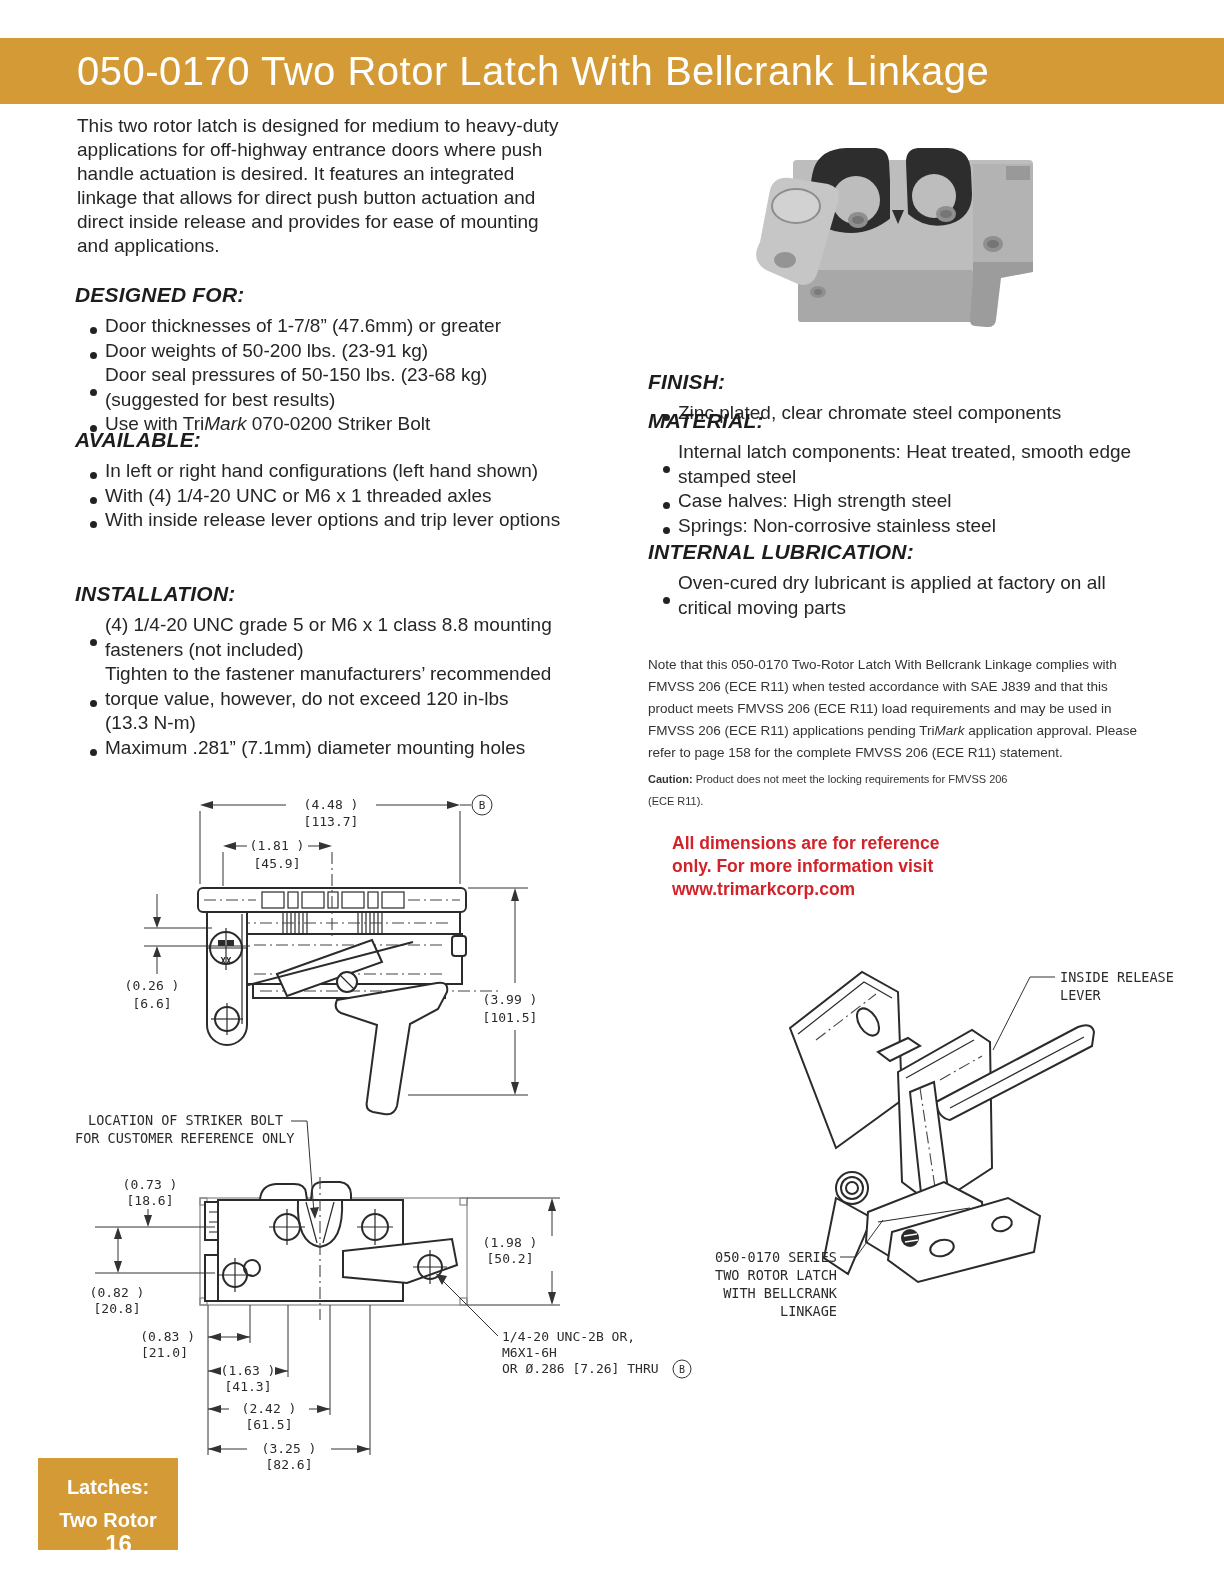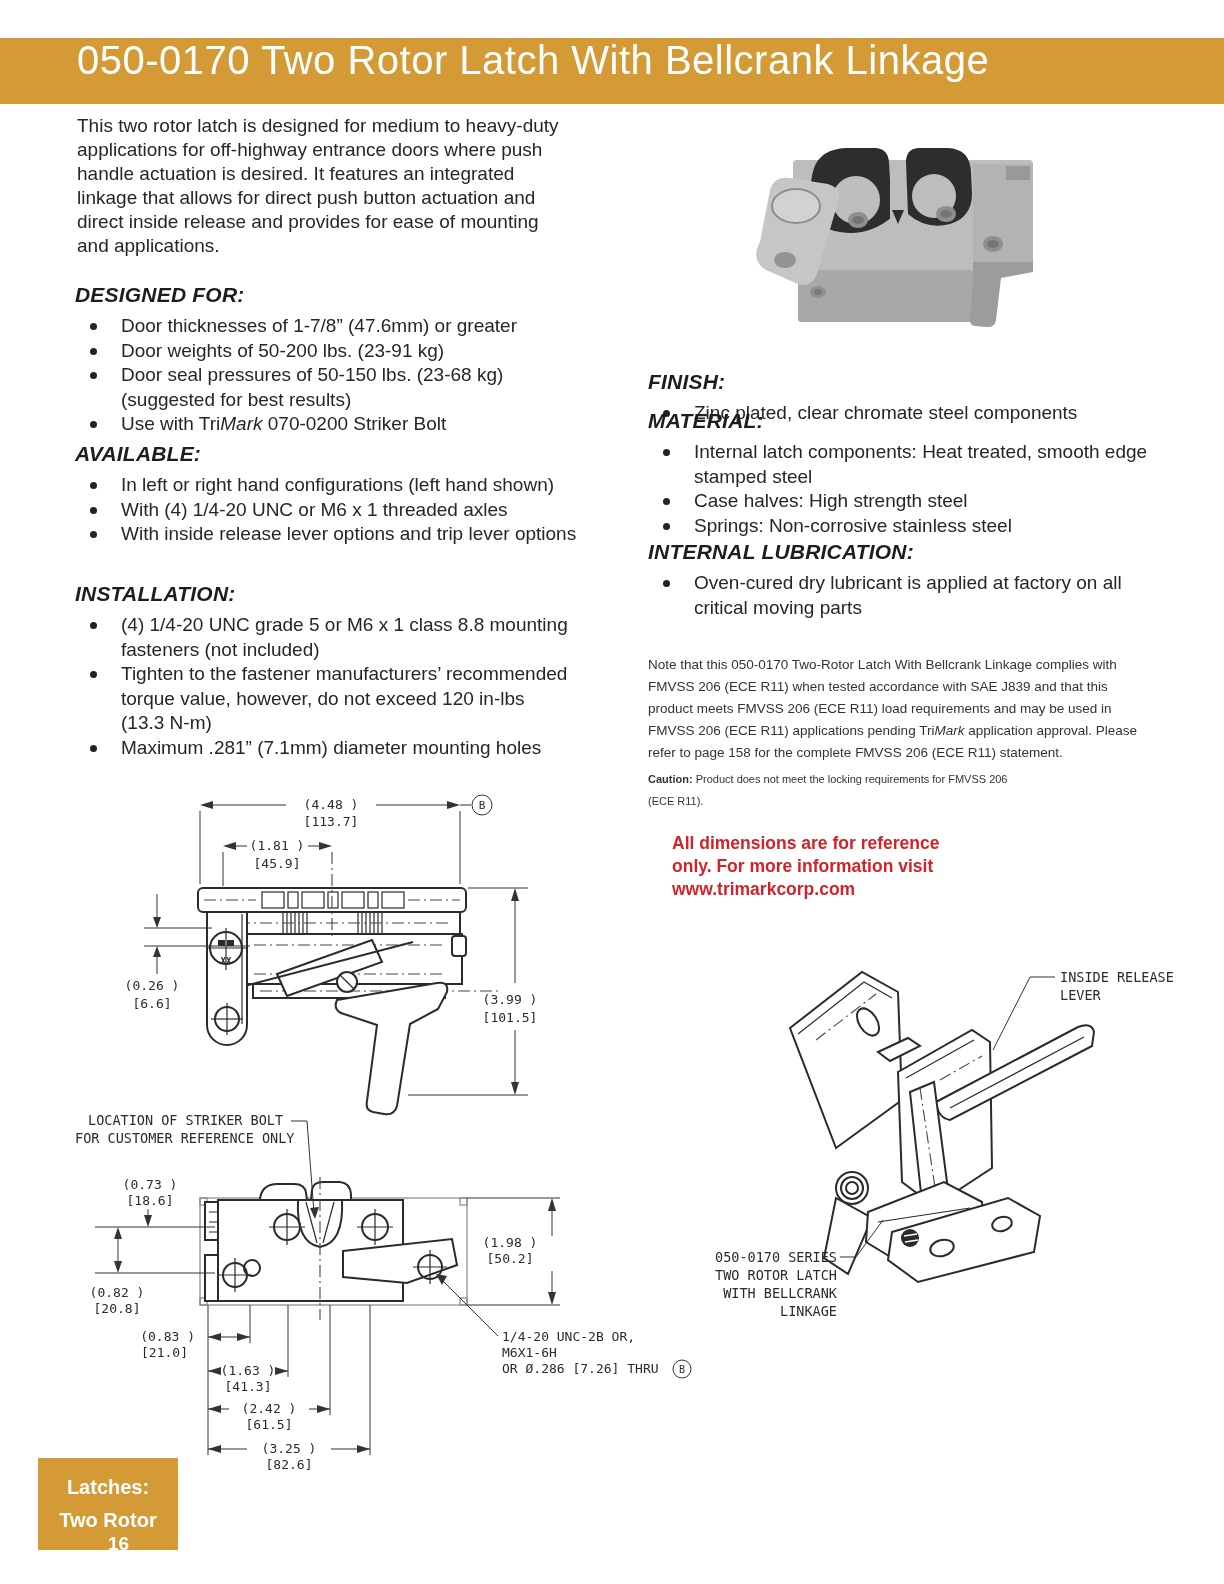--- a/index.html
+++ b/index.html
@@ -1,34 +1,34 @@
 <!DOCTYPE html>
 <html><head>
 <meta charset="utf-8">
 <style>
   html,body{margin:0;padding:0;}
   body{width:1224px;height:1584px;background:#ffffff;font-family:"Liberation Sans",sans-serif;color:#262626;}
   .page{position:relative;width:1224px;height:1584px;overflow:hidden;background:#fff;}
-  .banner{position:absolute;left:0;top:38px;width:1224px;height:66px;background:#d49a36;display:flex;align-items:flex-start;}
+  .banner{position:absolute;left:0;top:38px;width:1224px;height:66px;background:#d49a36;display:flex;align-items:center;}
   .banner .title{margin-left:77px;font-size:40px;font-weight:400;color:#ffffff;letter-spacing:.5px;white-space:nowrap;}
   .intro{position:absolute;left:77px;top:114px;width:560px;font-size:19px;line-height:24px;white-space:pre-line;}
   .sec{position:absolute;width:570px;}
   .sec h2{margin:0 0 7px 0;font-size:21px;font-style:italic;font-weight:bold;color:#1d1d1d;letter-spacing:.2px;}
-  .bullet{display:flex;align-items:flex-start;gap:16px;}
+  .bullet{display:flex;align-items:center;}
   .dot{flex:0 0 auto;width:7px;height:7px;border-radius:50%;background:#222;margin:9px 8px 0 15px;}
   .btxt{font-size:19px;line-height:24.5px;white-space:pre-line;}
   .rsec{width:540px;}
   .note{position:absolute;left:648px;top:654px;width:510px;font-size:13.5px;line-height:22px;white-space:pre-line;color:#333;}
   .caution{position:absolute;left:648px;top:768px;width:510px;font-size:11px;line-height:22px;white-space:pre-line;color:#333;}
   .caution .cb{font-weight:bold;}
   .red-note{position:absolute;left:672px;top:832px;width:400px;color:#d2232a;font-weight:bold;font-size:17.5px;line-height:23px;white-space:pre-line;}
   .footer-box{position:absolute;left:38px;top:1458px;width:140px;height:92px;background:#d49a36;color:#fff;font-weight:bold;text-align:center;}
   .fb1{padding-top:17px;font-size:20px;line-height:24px;}
   .fb2{padding-top:9px;font-size:20px;line-height:24px;}
-  .fb3{font-size:19px;line-height:24px;padding-left:21px;}
+  .fb3{font-size:24px;line-height:24px;padding-left:21px;}
   svg.draw{position:absolute;}
   .cad{font-family:"DejaVu Sans Mono",monospace;fill:#2b2b2b;}
   .ln{stroke:#2b2b2b;stroke-width:2;fill:#ffffff;}
   .lnn{stroke:#2b2b2b;stroke-width:2;fill:none;}
   .in1{stroke:#2b2b2b;stroke-width:1.2;fill:none;}
   .dim{stroke:#333;stroke-width:1;fill:none;}
   .arr{fill:#333;stroke:none;}
   .dd{stroke:#444;stroke-width:1.1;fill:none;stroke-dasharray:12 4 2 4;}
   .ph{stroke:#888;stroke-width:1.2;fill:none;}
 </style>
@@ -62,21 +62,21 @@
         <span class="dot"></span>
         <span class="btxt">Door seal pressures of 50-150 lbs. (23-68 kg)
 (suggested for best results)</span>
       </div>
     <div class="bullet">
         <span class="dot"></span>
         <span class="btxt"><span>Use with Tri</span><i>Mark</i><span> 070-0200 Striker Bolt</span></span>
       </div>
   </div>
 
-  <div class="sec" style="left:75px;top:442px;">
+  <div class="sec" style="left:75px;top:428px;">
     <h2>AVAILABLE:</h2>
     <div class="bullet">
         <span class="dot"></span>
         <span class="btxt">In left or right hand configurations (left hand shown)</span>
       </div>
     <div class="bullet">
         <span class="dot"></span>
         <span class="btxt">With (4) 1/4-20 UNC or M6 x 1 threaded axles</span>
       </div>
     <div class="bullet">

